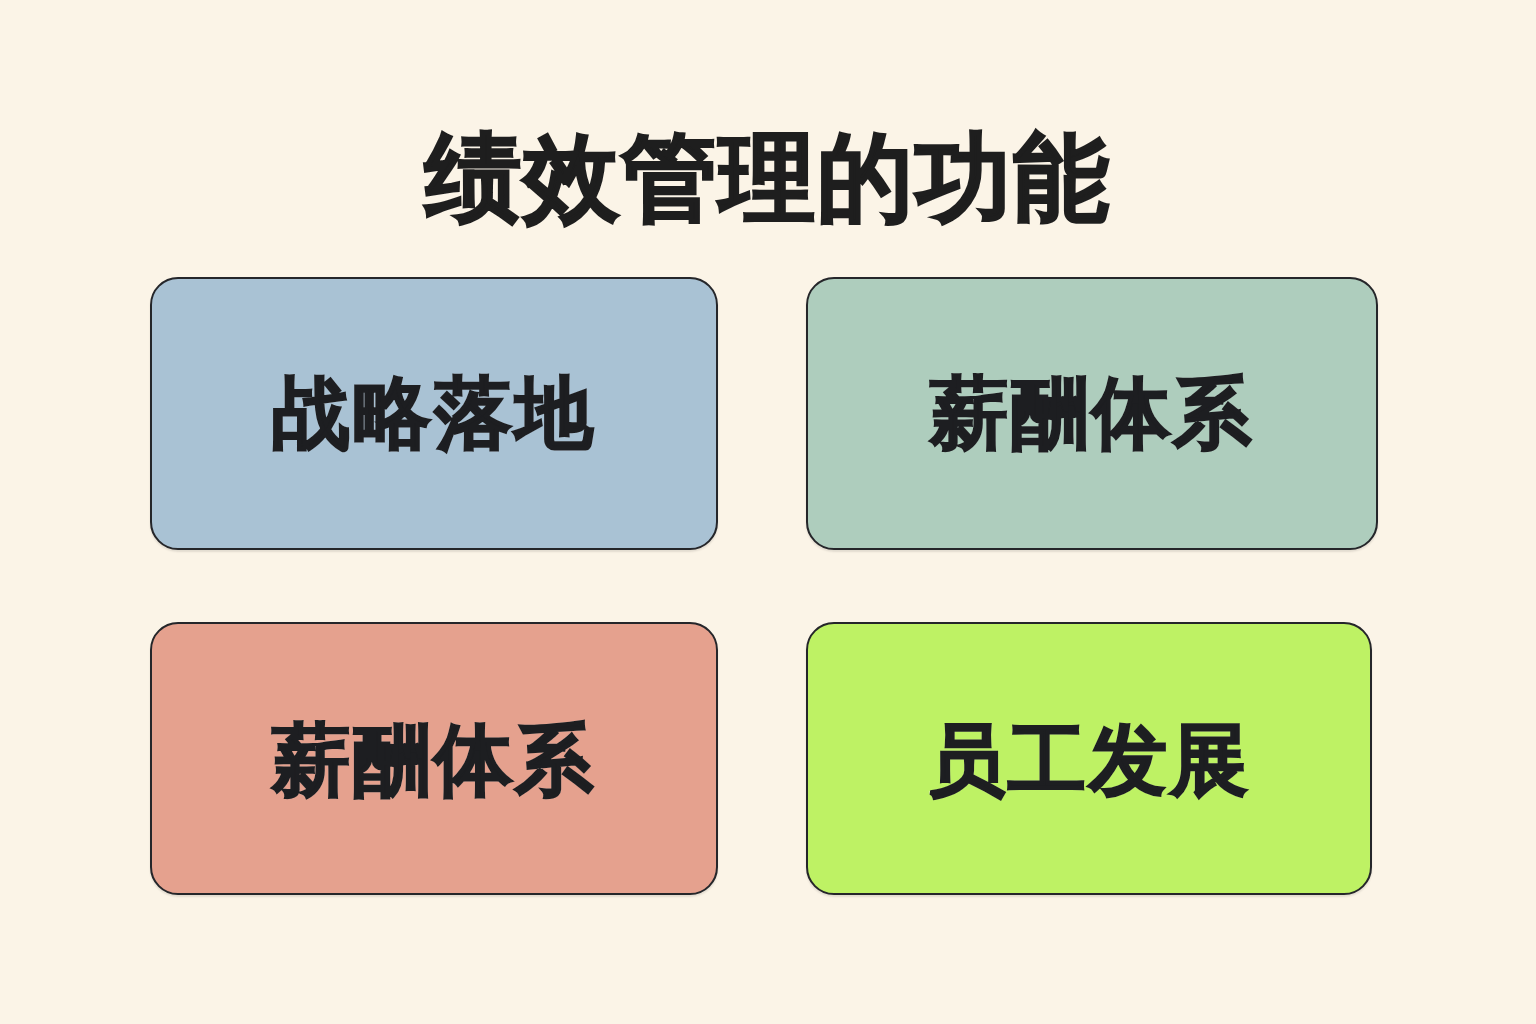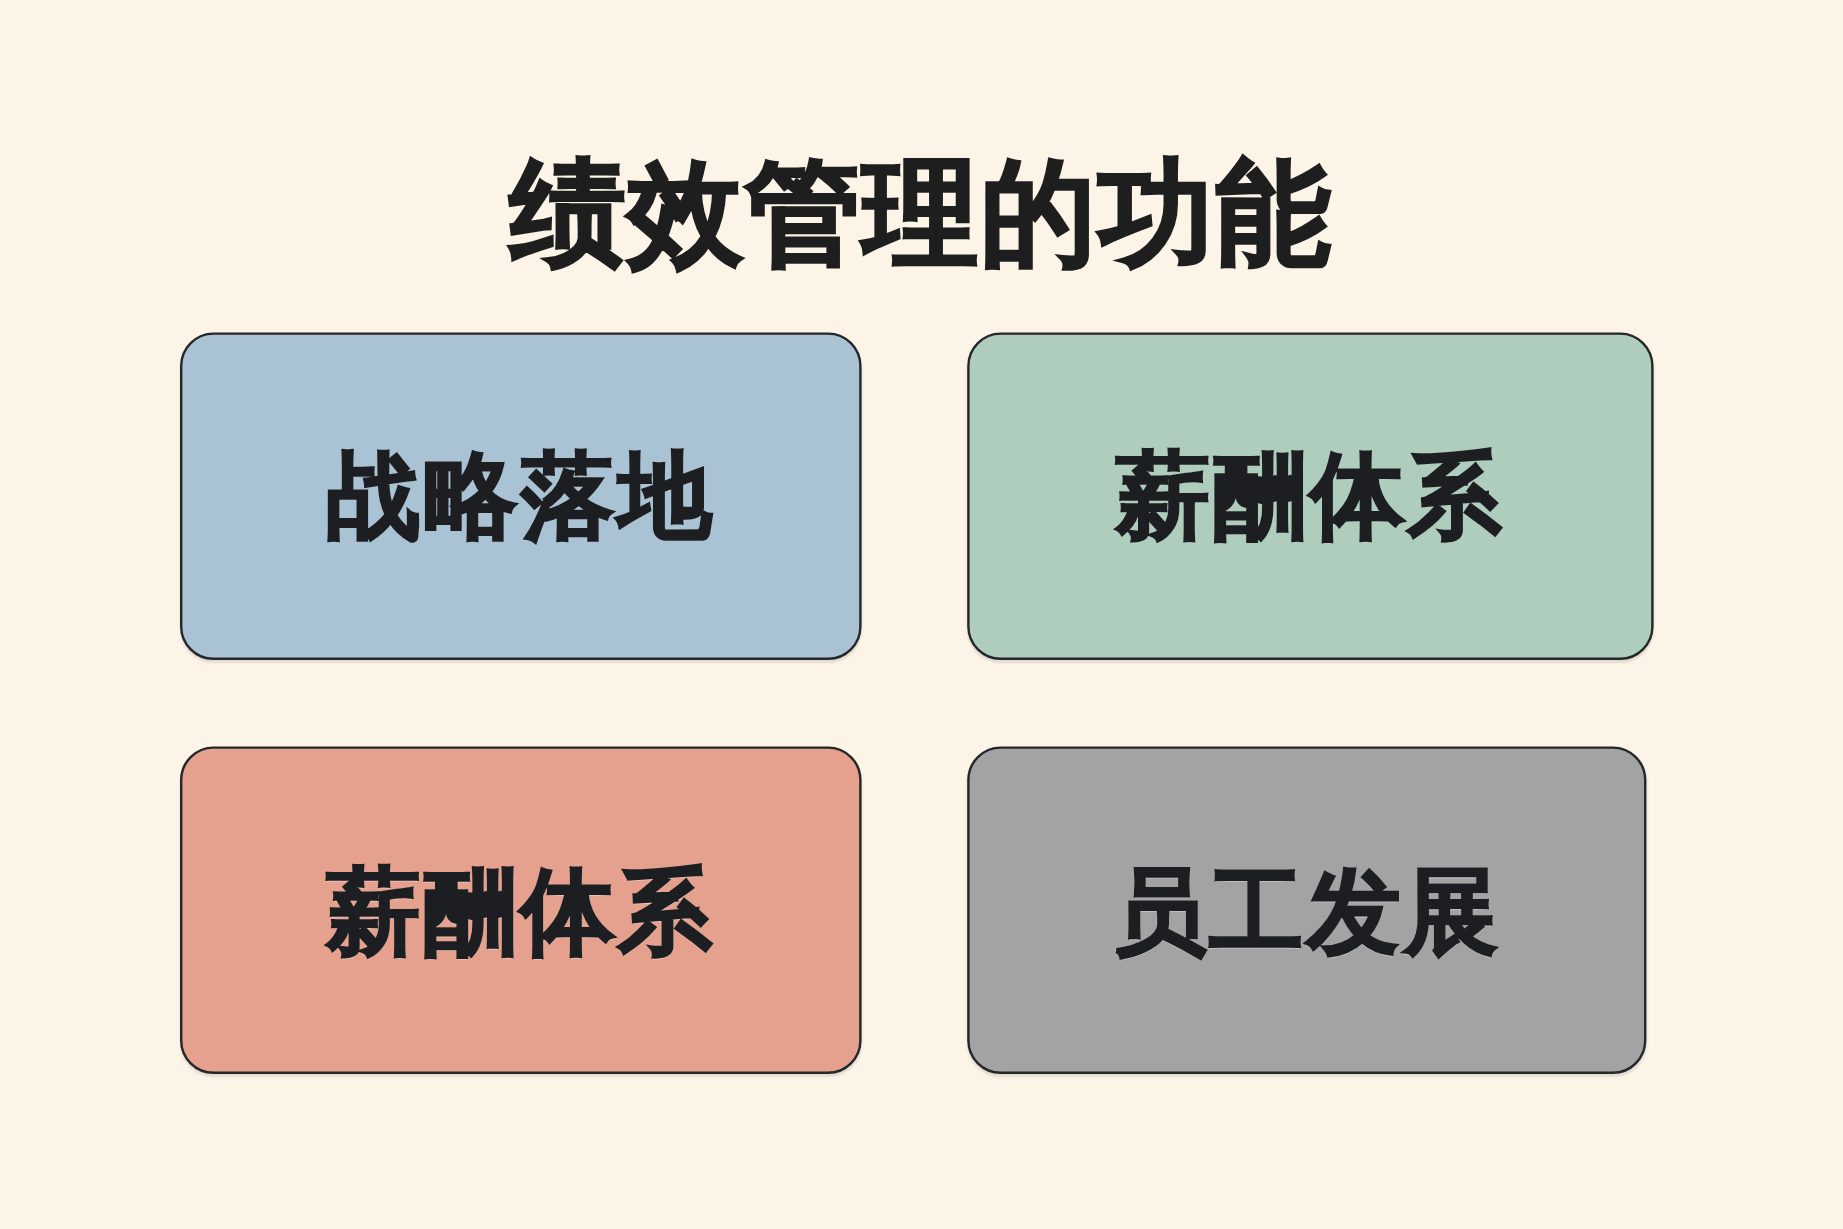--- a/index.html
+++ b/index.html
@@ -103,18 +103,18 @@
     </div>
 
     <div class="card" id="card-1" style="background: rgb(174, 205, 189); border-color: rgb(37, 38, 42);">
       <span class="card-label">薪酬体系</span>
     </div>
 
     <div class="card" id="card-2" style="background: rgb(229, 161, 142); border-color: rgb(37, 38, 42);">
       <span class="card-label">薪酬体系</span>
     </div>
 
-    <div class="card" id="card-3" style="background: #a3a3a3; border-color: rgb(37, 38, 42);">
+    <div class="card" id="card-3" style="background: #bef264; border-color: rgb(37, 38, 42);">
       <span class="card-label">员工发展</span>
     </div>
 
   </div>
 </div>
 
 </body></html>

